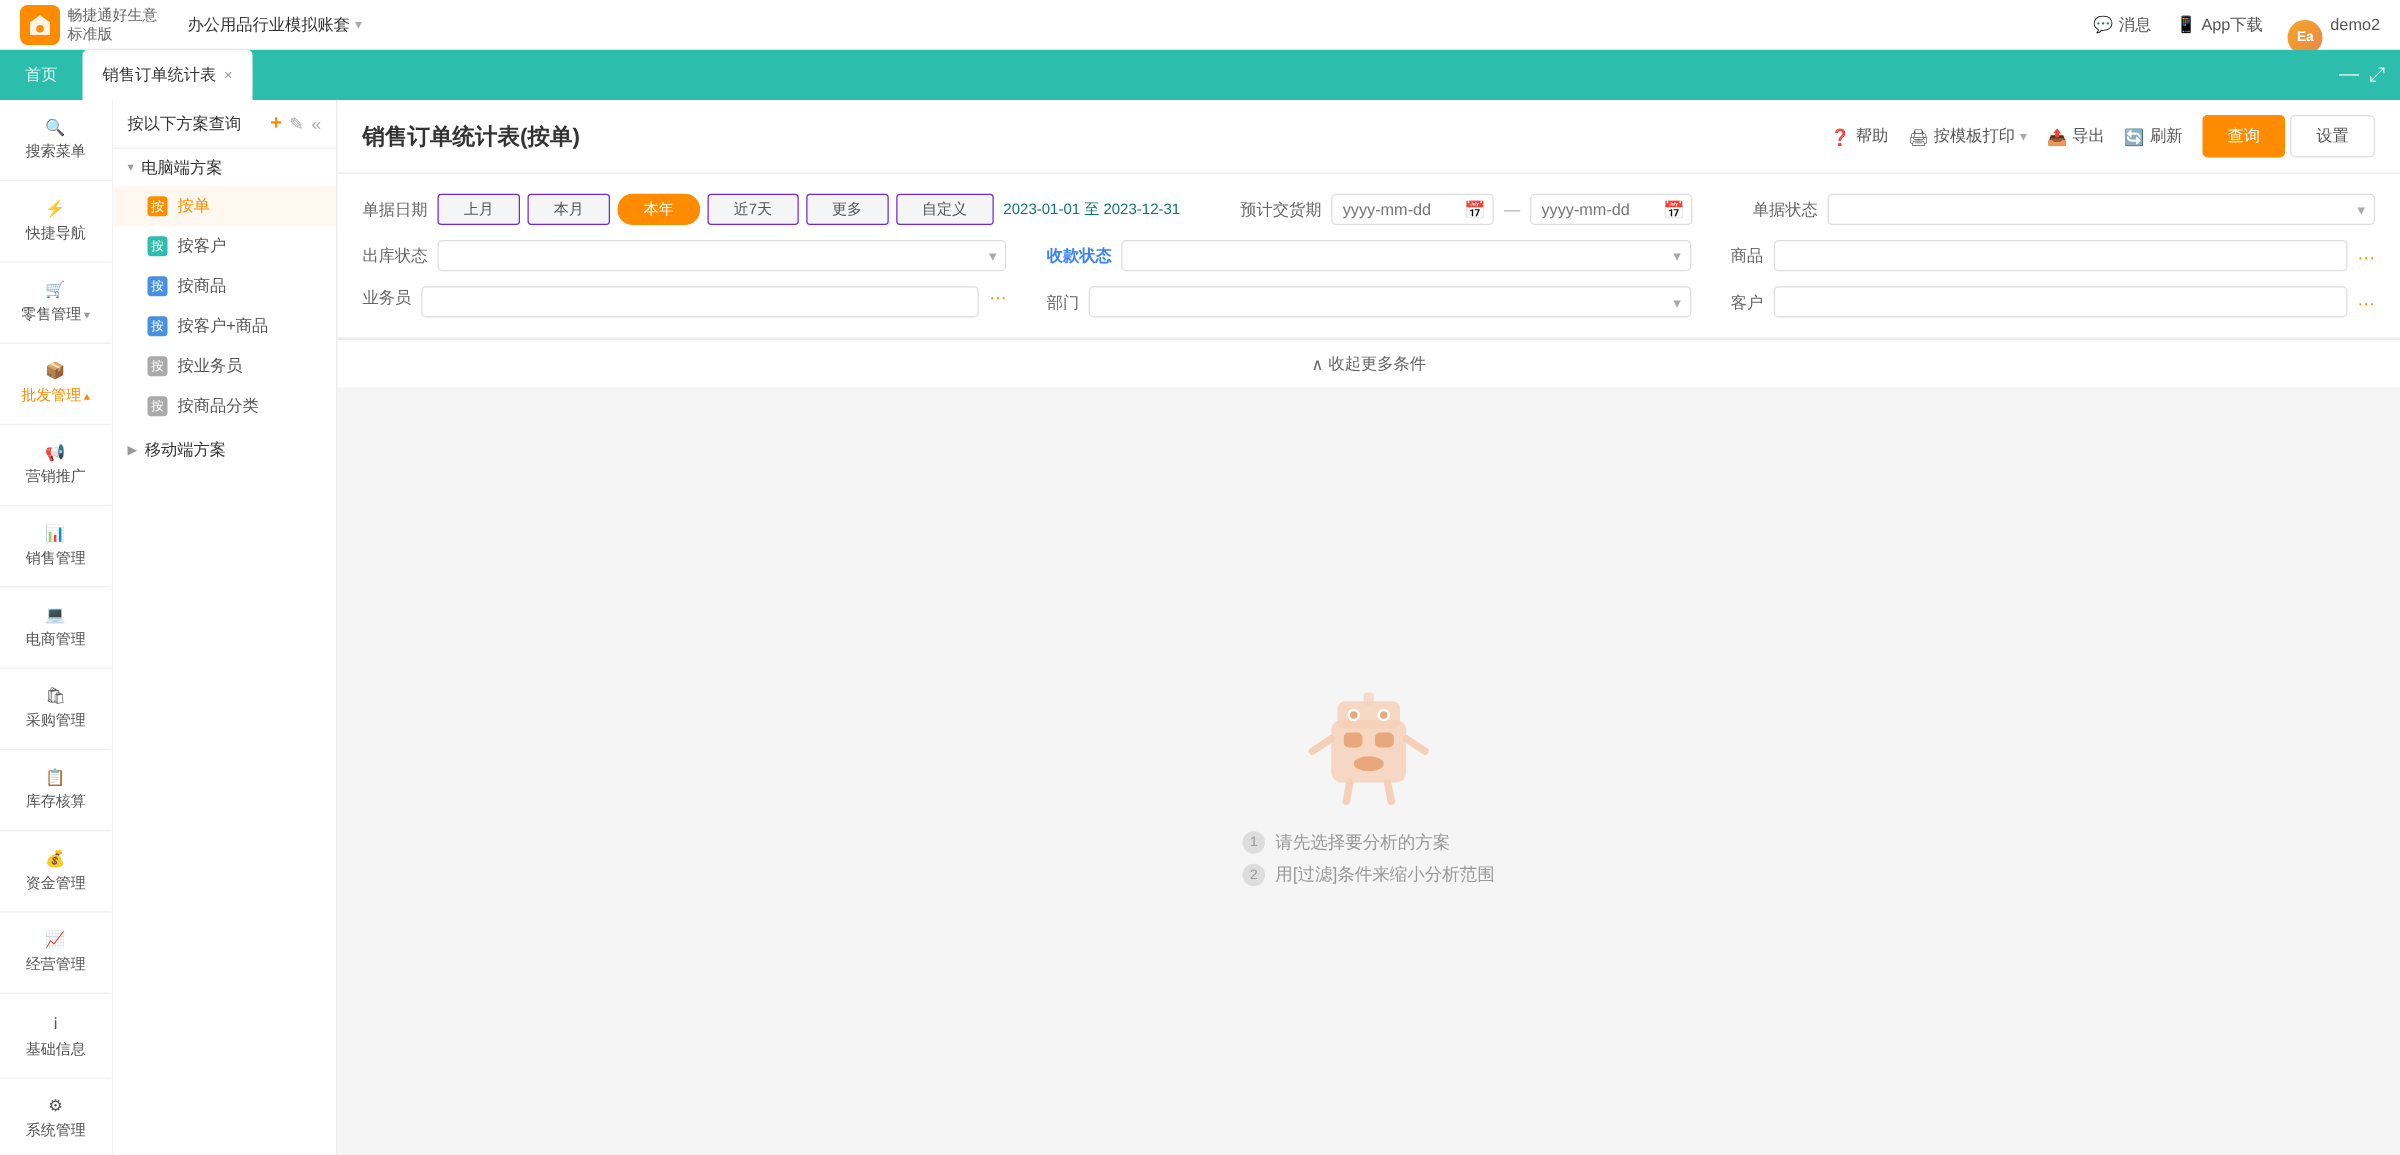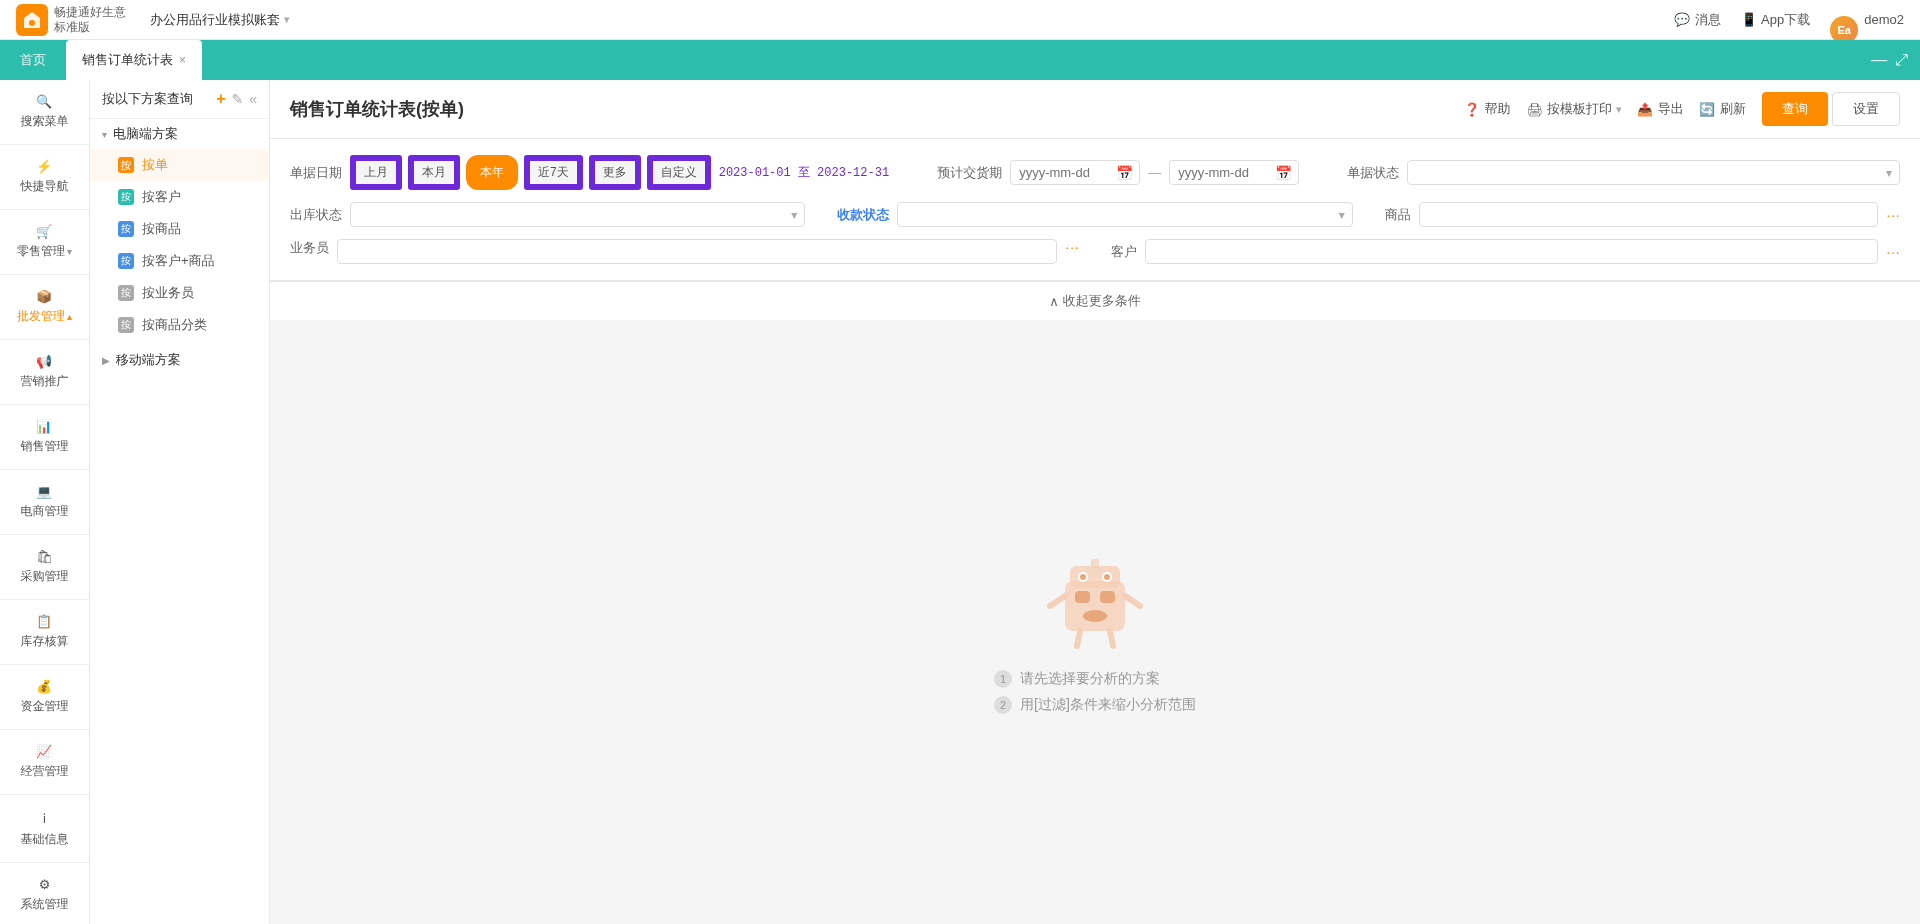--- a/index.html
+++ b/index.html
@@ -53,21 +53,21 @@
     .scheme-icon.gray { background: #aaa; color: white; font-size: 9px; }
 
     
     .filter-panel { flex: 1; background: #f5f5f5; overflow-y: auto; display: flex; flex-direction: column; }
     .filter-section { background: #fff; margin: 0; padding: 16px 20px; border-bottom: 1px solid #e8e8e8; }
     .filter-page-header { background: #fff; padding: 12px 20px; display: flex; align-items: center; justify-content: space-between; border-bottom: 1px solid #e8e8e8; }
     .filter-page-title { font-size: 18px; font-weight: bold; color: #333; }
     .filter-page-actions { display: flex; align-items: center; gap: 16px; }
     .filter-action-btn { display: flex; align-items: center; gap: 4px; font-size: 13px; color: #555; cursor: pointer; }
     .date-group { display: flex; align-items: center; gap: 6px; }
-    .date-btn { padding: 3px 8px; border-radius: 3px; font-size: 12px; color: #555; cursor: pointer; background: #f5f5f5; border: 6px solid #6d28d9; }
+    .date-btn { padding: 3px 20px; border-radius: 3px; font-size: 12px; color: #555; cursor: pointer; background: #f5f5f5; border: 1px solid #6d28d9; }
     .date-btn.active { background: #ff8c00; color: white; border-color: #ff8c00; border-radius: 12px; }
     .filter-input { border: 1px solid #ddd; border-radius: 4px; padding: 4px 8px; font-size: 13px; color: #333; background: white; outline: none; }
     .filter-select { border: 1px solid #ddd; border-radius: 4px; padding: 4px 24px 4px 8px; font-size: 13px; color: #333; background: white; appearance: none; outline: none; cursor: pointer; width: 100%; }
     .select-wrapper { position: relative; flex: 1; }
     .select-wrapper::after { content: '▾'; position: absolute; right: 8px; top: 50%; transform: translateY(-50%); color: #aaa; pointer-events: none; font-size: 12px; }
     .date-input-wrapper { position: relative; display: flex; align-items: center; }
     .date-input-wrapper input { border: 1px solid #ddd; border-radius: 4px; padding: 4px 28px 4px 8px; font-size: 13px; color: #ccc; background: white; outline: none; width: 130px; }
     .date-input-wrapper .cal-icon { position: absolute; right: 6px; color: #ff8c00; font-size: 14px; pointer-events: none; }
     .date-separator { color: #aaa; }
     .more-dots { color: #ff8c00; cursor: pointer; font-size: 14px; }
@@ -279,21 +279,21 @@
           <div style="display:flex;align-items:center;gap:8px;flex-shrink:0;">
             <span style="color:#666;font-size:13px;white-space:nowrap;">单据日期</span>
             <div class="date-group">
               <span class="date-btn">上月</span>
               <span class="date-btn">本月</span>
               <span class="date-btn active">本年</span>
               <span class="date-btn">近7天</span>
               <span class="date-btn">更多</span>
               <span class="date-btn">自定义</span>
             </div>
-            <span style="color:#6d28d9;font-size:12px;font-family:Liberation Mono, monospace;">2023-01-01 至 2023-12-31</span>
+            <span style="color:#0f766e;font-size:12px;">2023-01-01 至 2023-12-31</span>
           </div>
           <div style="display:flex;align-items:center;gap:8px;margin-left:32px;">
             <span style="color:#666;font-size:13px;white-space:nowrap;">预计交货期</span>
             <div class="date-input-wrapper">
               <input type="text" style="color: rgb(204, 204, 204);" placeholder="yyyy-mm-dd">
               <span class="cal-icon">📅</span>
             </div>
             <span class="date-separator">—</span>
             <div class="date-input-wrapper">
               <input type="text" style="color: rgb(204, 204, 204);" placeholder="yyyy-mm-dd">
@@ -332,20 +332,28 @@
             <input type="text" class="filter-input" style="flex: 1 1 0%;">
             <span class="more-dots">···</span>
           </div>
         </div>
 
         <div style="display:flex;align-items:center;gap:0;">
           <div style="display:flex;align-items:flex-start;gap:8px;flex:1;padding-right:16px;">
             <span style="color:#666;font-size:13px;white-space:nowrap;">业务员</span>
             <input type="text" class="filter-input" style="flex: 1 1 0%;">
             <span class="more-dots">···</span>
+          </div>
+          <div style="display:flex;align-items:center;gap:8px;flex:1;padding: 0 16px;">
+            <span style="color:#666;font-size:13px;white-space:nowrap;">部门</span>
+            <div class="select-wrapper">
+              <select class="filter-select">
+                <option value=""></option>
+              </select>
+            </div>
           </div>
           <div style="display:flex;align-items:center;gap:8px;flex:1;padding-left:16px;">
             <span style="color:#666;font-size:13px;white-space:nowrap;">客户</span>
             <input type="text" class="filter-input" style="flex: 1 1 0%;">
             <span class="more-dots">···</span>
           </div>
         </div>
       </div>
 
       <div class="collapse-bar">

